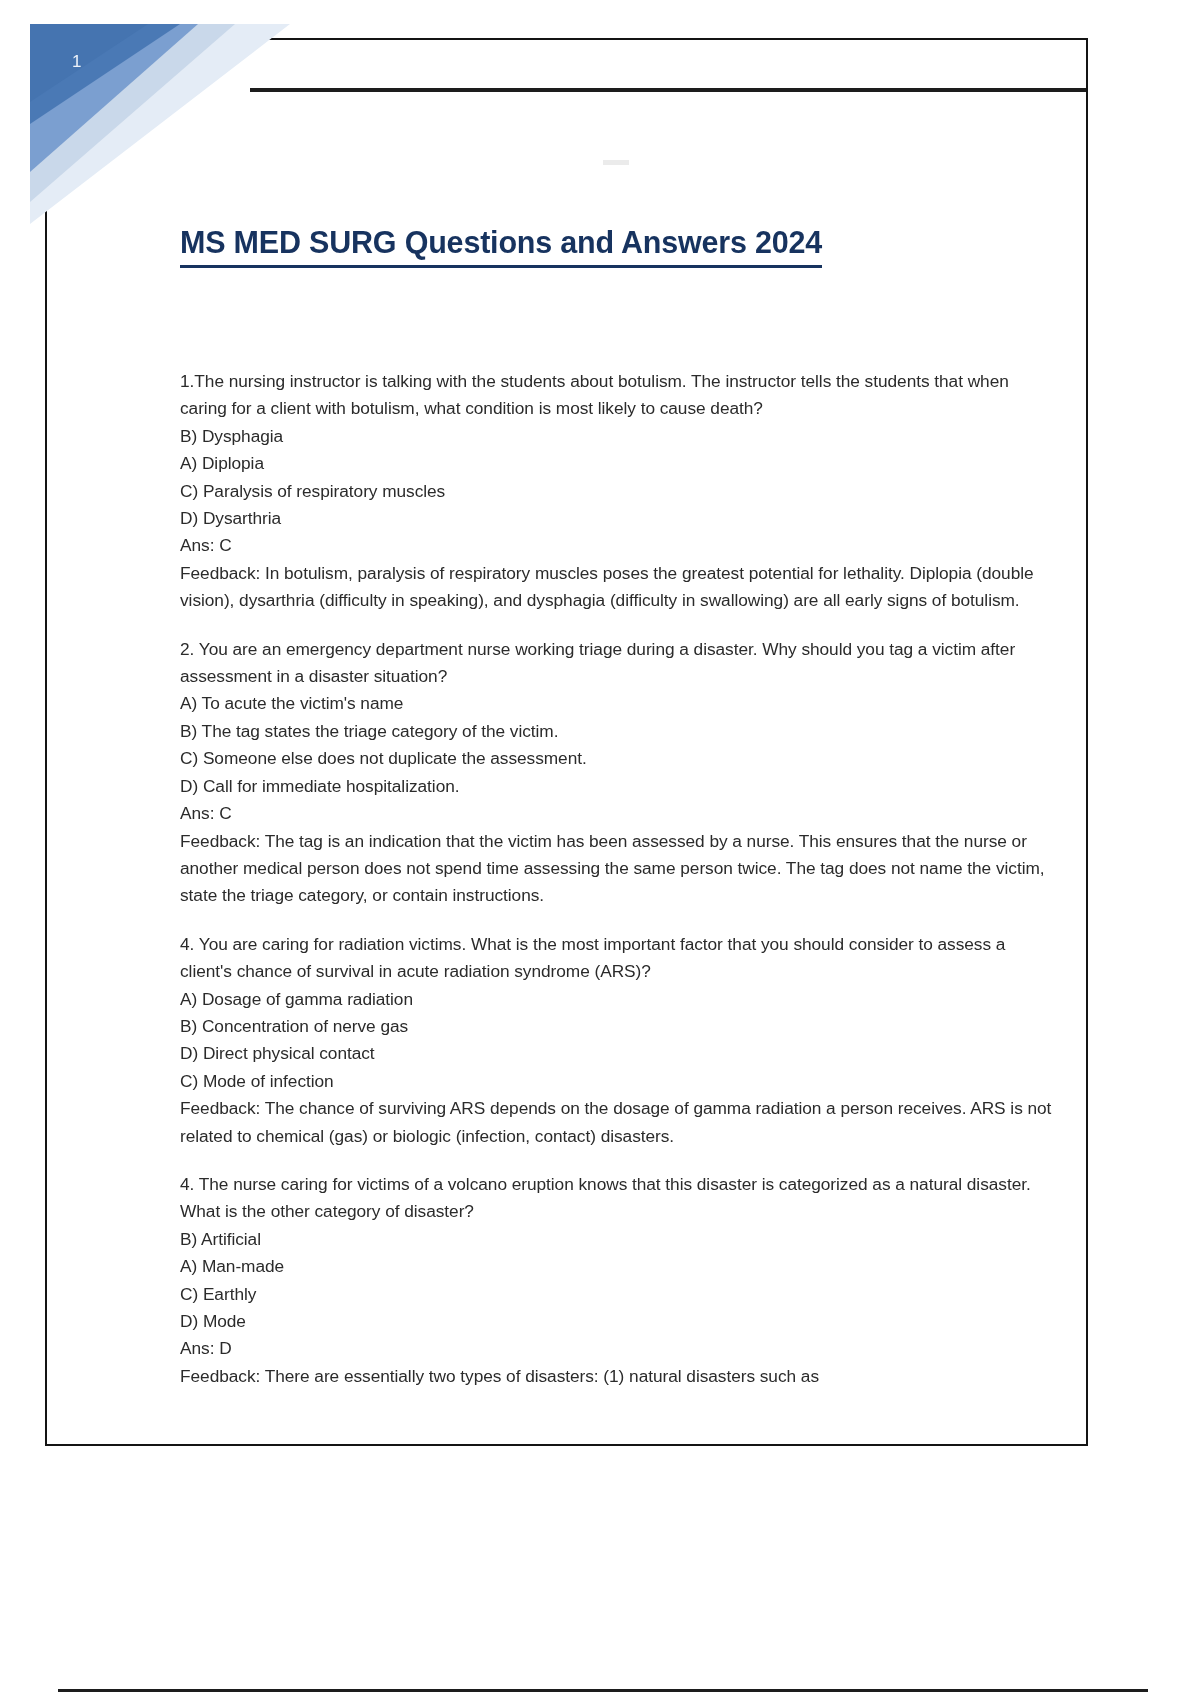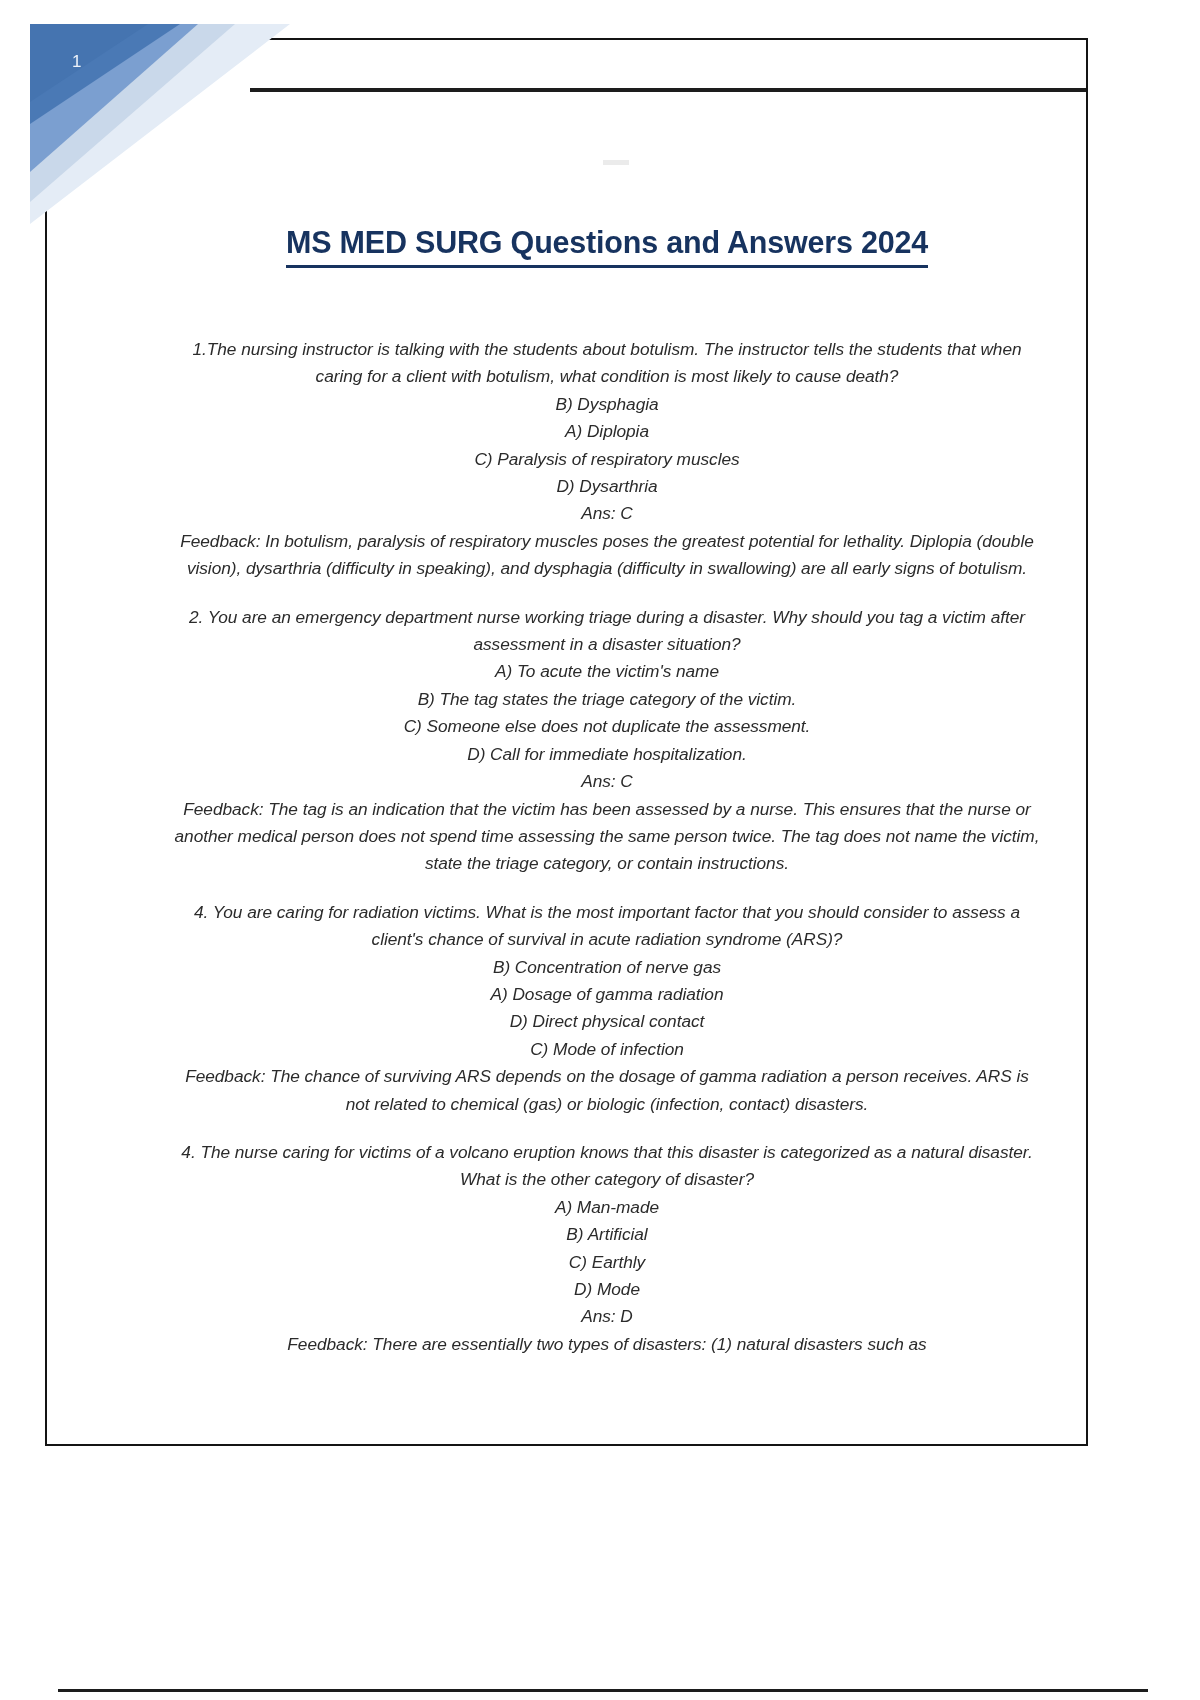--- a/index.html
+++ b/index.html
@@ -71,41 +71,39 @@
     top: 120px;
     width: 26px;
     height: 5px;
     background: #e8e8e8;
     opacity: 0.85;
   }
 
   
   #content {
     position: absolute;
-    left: 124px;
+    left: 133px;
     top: 185px;
     width: 872px;
-    text-align: center;
   }
 
   #doc-title {
     font-size: 30.5px;
     font-weight: bold;
     color: #17335f;
     letter-spacing: -0.2px;
     margin: 0 0 0 0;
     padding-bottom: 5px;
     display: inline-block;
     border-bottom: 3px solid #17335f;
     white-space: nowrap;
   }
 
   #qa-list {
-    margin-top: 68px;
-    font-style: italic;
+    margin-top: 100px;
   }
 
   .qa-block {
     margin-bottom: 21px;
   }
 
   .qa-line {
     font-size: 17.3px;
     line-height: 27.4px;
     color: #2b2b2b;
@@ -166,31 +164,31 @@
         <div class="qa-line qa-option">A) To acute the victim's name</div>
         <div class="qa-line qa-option">B) The tag states the triage category of the victim.</div>
         <div class="qa-line qa-option">C) Someone else does not duplicate the assessment.</div>
         <div class="qa-line qa-option">D) Call for immediate hospitalization.</div>
         <div class="qa-line qa-answer">Ans: C</div>
         <div class="qa-line qa-feedback">Feedback: The tag is an indication that the victim has been assessed by a nurse. This ensures that the nurse or another medical person does not spend time assessing the same person twice. The tag does not name the victim, state the triage category, or contain instructions.</div>
       </div>
 
       <div class="qa-block">
         <div class="qa-line qa-stem">4. You are caring for radiation victims. What is the most important factor that you should consider to assess a client's chance of survival in acute radiation syndrome (ARS)?</div>
+        <div class="qa-line qa-option">A) Dosage of gamma radiation</div>
         <div class="qa-line qa-option">B) Concentration of nerve gas</div>
-        <div class="qa-line qa-option">A) Dosage of gamma radiation</div>
         <div class="qa-line qa-option">D) Direct physical contact</div>
         <div class="qa-line qa-option">C) Mode of infection</div>
         <div class="qa-line qa-feedback">Feedback: The chance of surviving ARS depends on the dosage of gamma radiation a person receives. ARS is not related to chemical (gas) or biologic (infection, contact) disasters.</div>
       </div>
 
       <div class="qa-block">
         <div class="qa-line qa-stem">4. The nurse caring for victims of a volcano eruption knows that this disaster is categorized as a natural disaster. What is the other category of disaster?</div>
+        <div class="qa-line qa-option">B) Artificial</div>
         <div class="qa-line qa-option">A) Man-made</div>
-        <div class="qa-line qa-option">B) Artificial</div>
         <div class="qa-line qa-option">C) Earthly</div>
         <div class="qa-line qa-option">D) Mode</div>
         <div class="qa-line qa-answer">Ans: D</div>
         <div class="qa-line qa-feedback">Feedback: There are essentially two types of disasters: (1) natural disasters such as</div>
       </div>
 
     </div>
   </div>
 </div>
 

